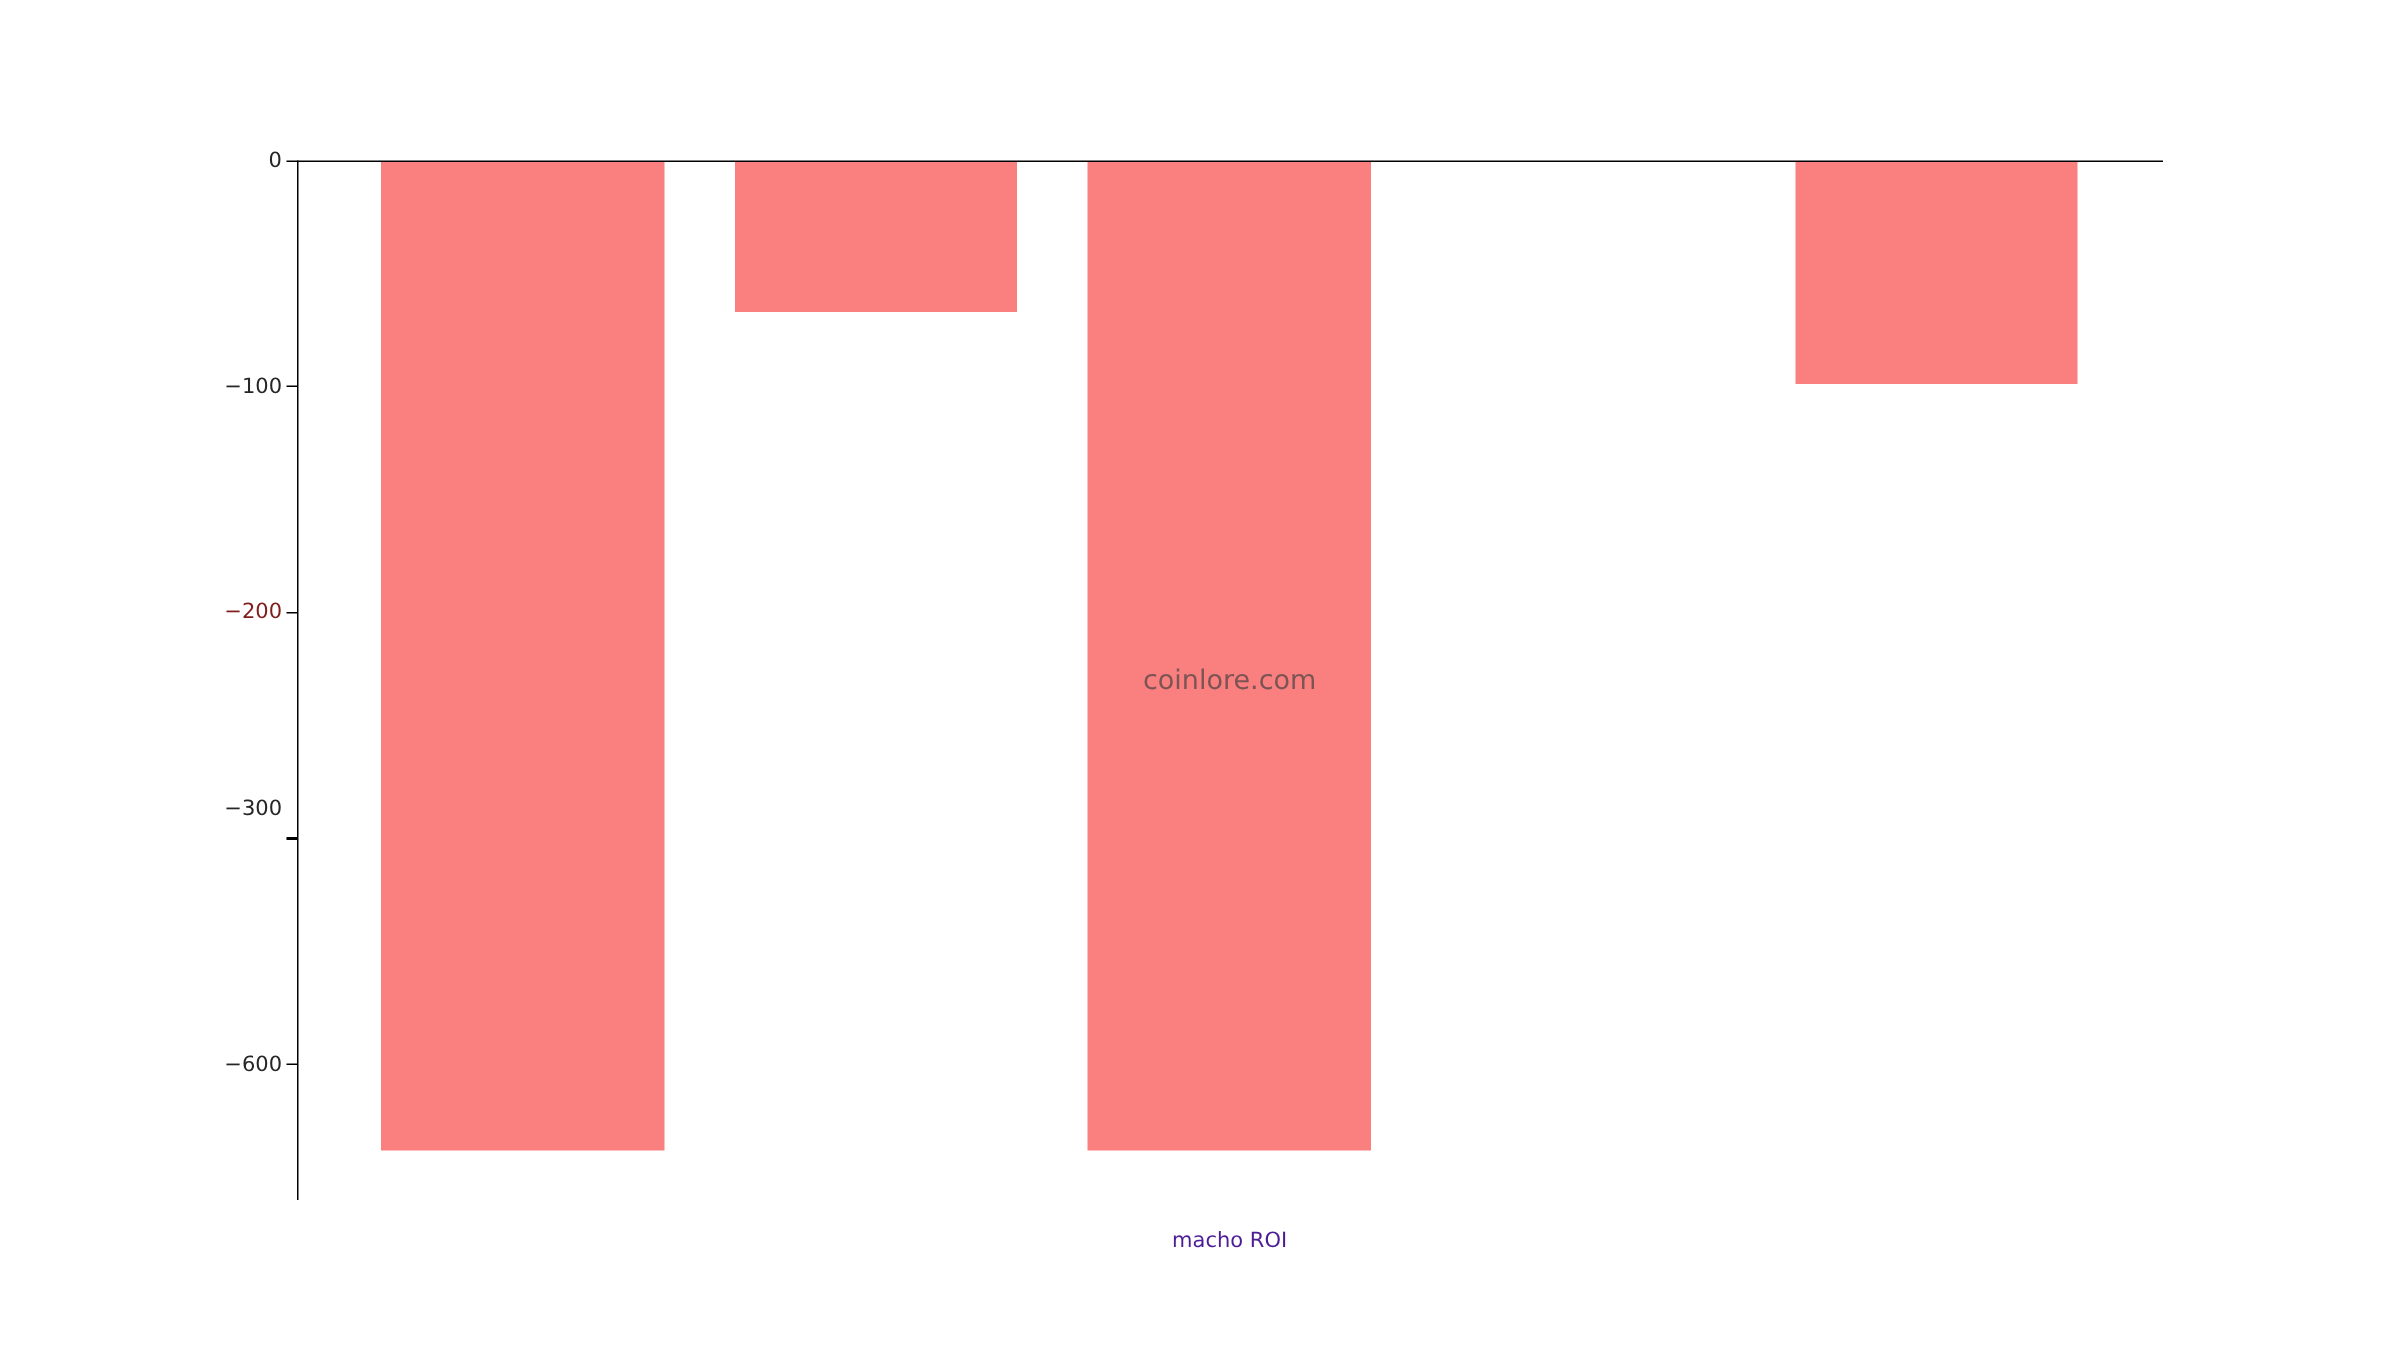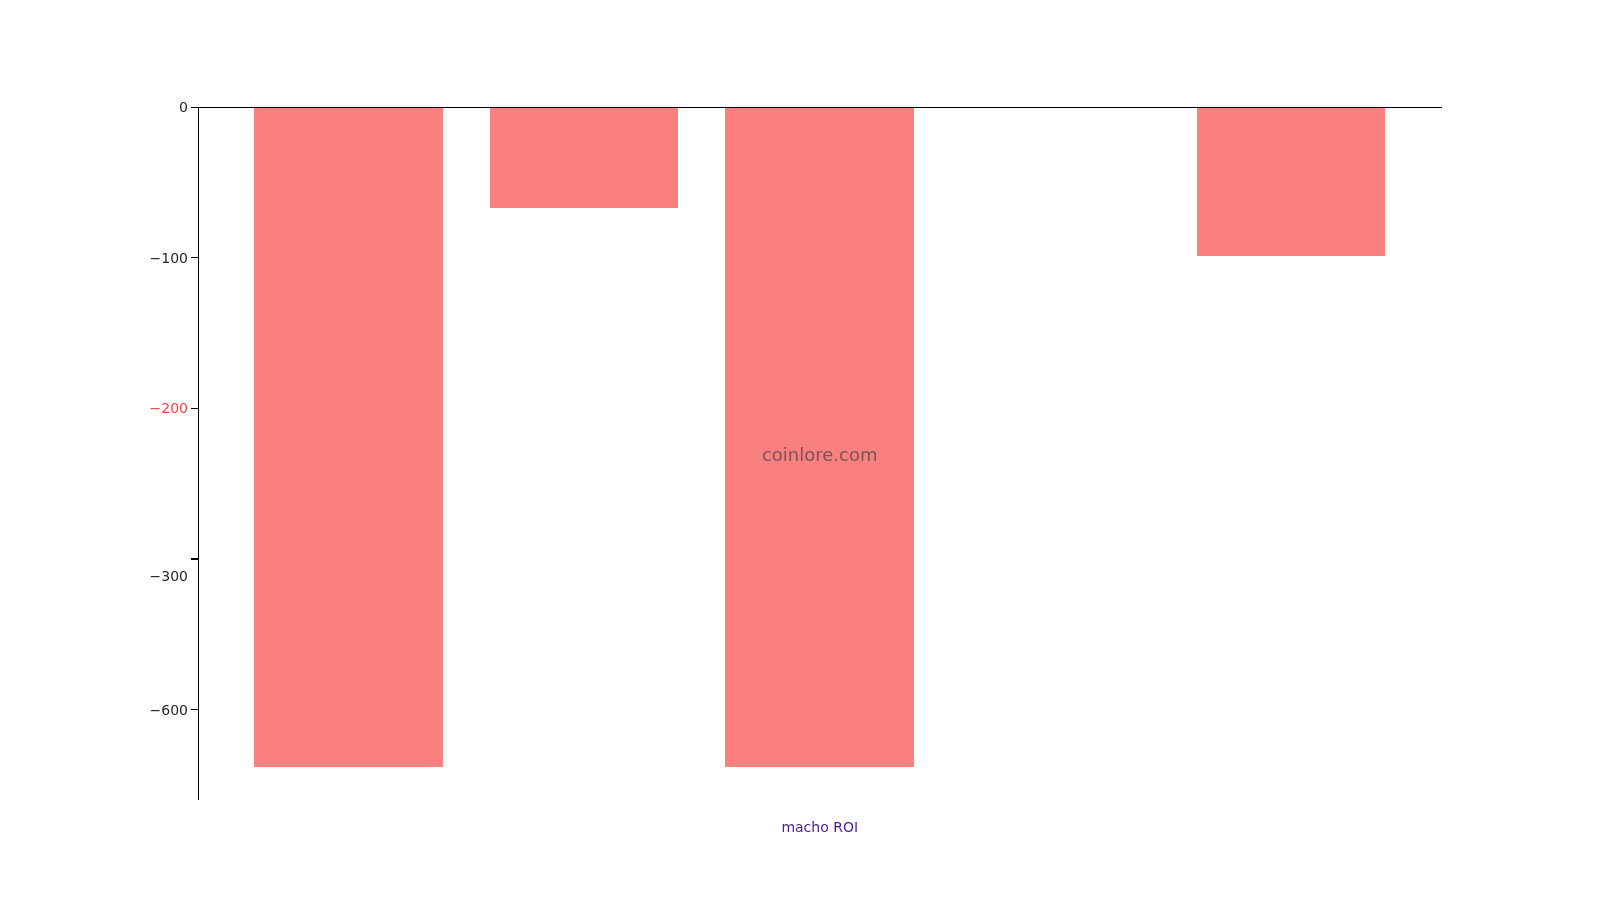--- a/index.html
+++ b/index.html
@@ -67,23 +67,23 @@
 <div class="figure">
   <div class="axes">
     <div class="spine-left" id="spine-left" style="left: 197.5px; top: 106.5px; width: 1.4px; height: 693.5px; background: rgb(0, 0, 0);"></div>
     <div class="zero-line" id="zero-line" style="left: 197.5px; top: 106.5px; width: 1244.5px; height: 1.4px; background: rgb(0, 0, 0);"></div>
     <div id="yticks">
         <div class="ytick-mark" style="left: 190.5px; top: 106.5px; width: 7px; height: 1.4px; background: rgb(0, 0, 0);"></div>
         <div class="ytick-label" style="left: 98px; top: 97.2px; color: rgb(38, 38, 38);">0</div>
         <div class="ytick-mark" style="left: 190.5px; top: 257.109px; width: 7px; height: 1.4px; background: rgb(0, 0, 0);"></div>
         <div class="ytick-label" style="left: 98px; top: 247.809px; color: rgb(38, 38, 38);">−100</div>
         <div class="ytick-mark" style="left: 190.5px; top: 407.717px; width: 7px; height: 1.4px; background: rgb(0, 0, 0);"></div>
-        <div class="ytick-label" style="left: 98px; top: 398.417px; color: #ef4444;">−200</div>
+        <div class="ytick-label" style="left: 98px; top: 398.417px; color: #7f1d1d;">−200</div>
         <div class="ytick-mark" style="left: 190.5px; top: 558.326px; width: 7px; height: 1.4px; background: rgb(0, 0, 0);"></div>
-        <div class="ytick-label" style="left: 98px; top: 566px; color: rgb(38, 38, 38);">−300</div>
+        <div class="ytick-label" style="left: 98px; top: 529px; color: rgb(38, 38, 38);">−300</div>
         <div class="ytick-mark" style="left: 190.5px; top: 708.935px; width: 7px; height: 1.4px; background: rgb(0, 0, 0);"></div>
         <div class="ytick-label" style="left: 98px; top: 699.635px; color: rgb(38, 38, 38);">−600</div>
       </div>
     <div id="bars">
         <div class="bar" style="left: 254.068px; top: 107.9px; width: 188.561px; height: 658.966px; background: rgb(250, 128, 128);"></div>
         <div class="bar" style="left: 489.769px; top: 107.9px; width: 188.561px; height: 100.208px; background: rgb(250, 128, 128);"></div>
         <div class="bar" style="left: 725.47px; top: 107.9px; width: 188.561px; height: 658.966px; background: rgb(250, 128, 128);"></div>
         <div class="bar" style="left: 1196.87px; top: 107.9px; width: 188.561px; height: 148.403px; background: rgb(250, 128, 128);"></div>
       </div>
     <div class="watermark" id="watermark" style="left: 819.75px; top: 453.6px; color: rgba(60, 60, 60, 0.66);">coinlore.com</div>

